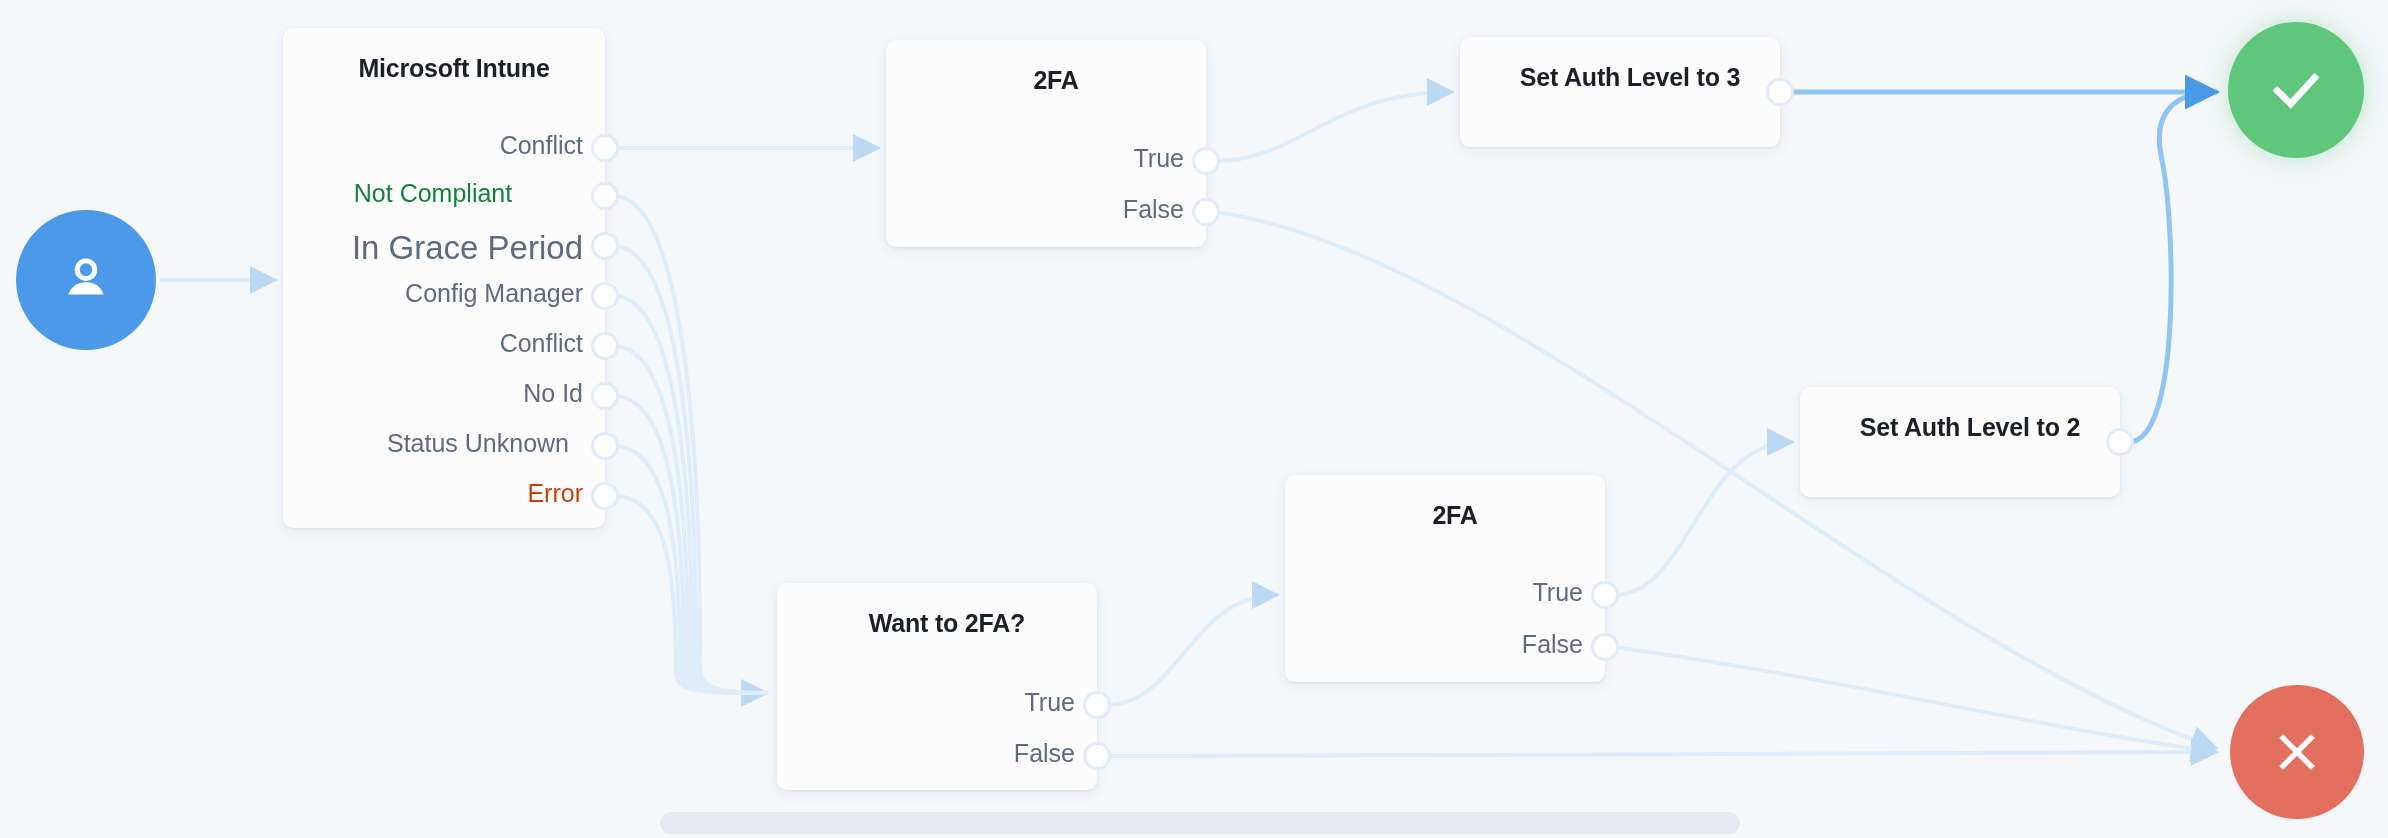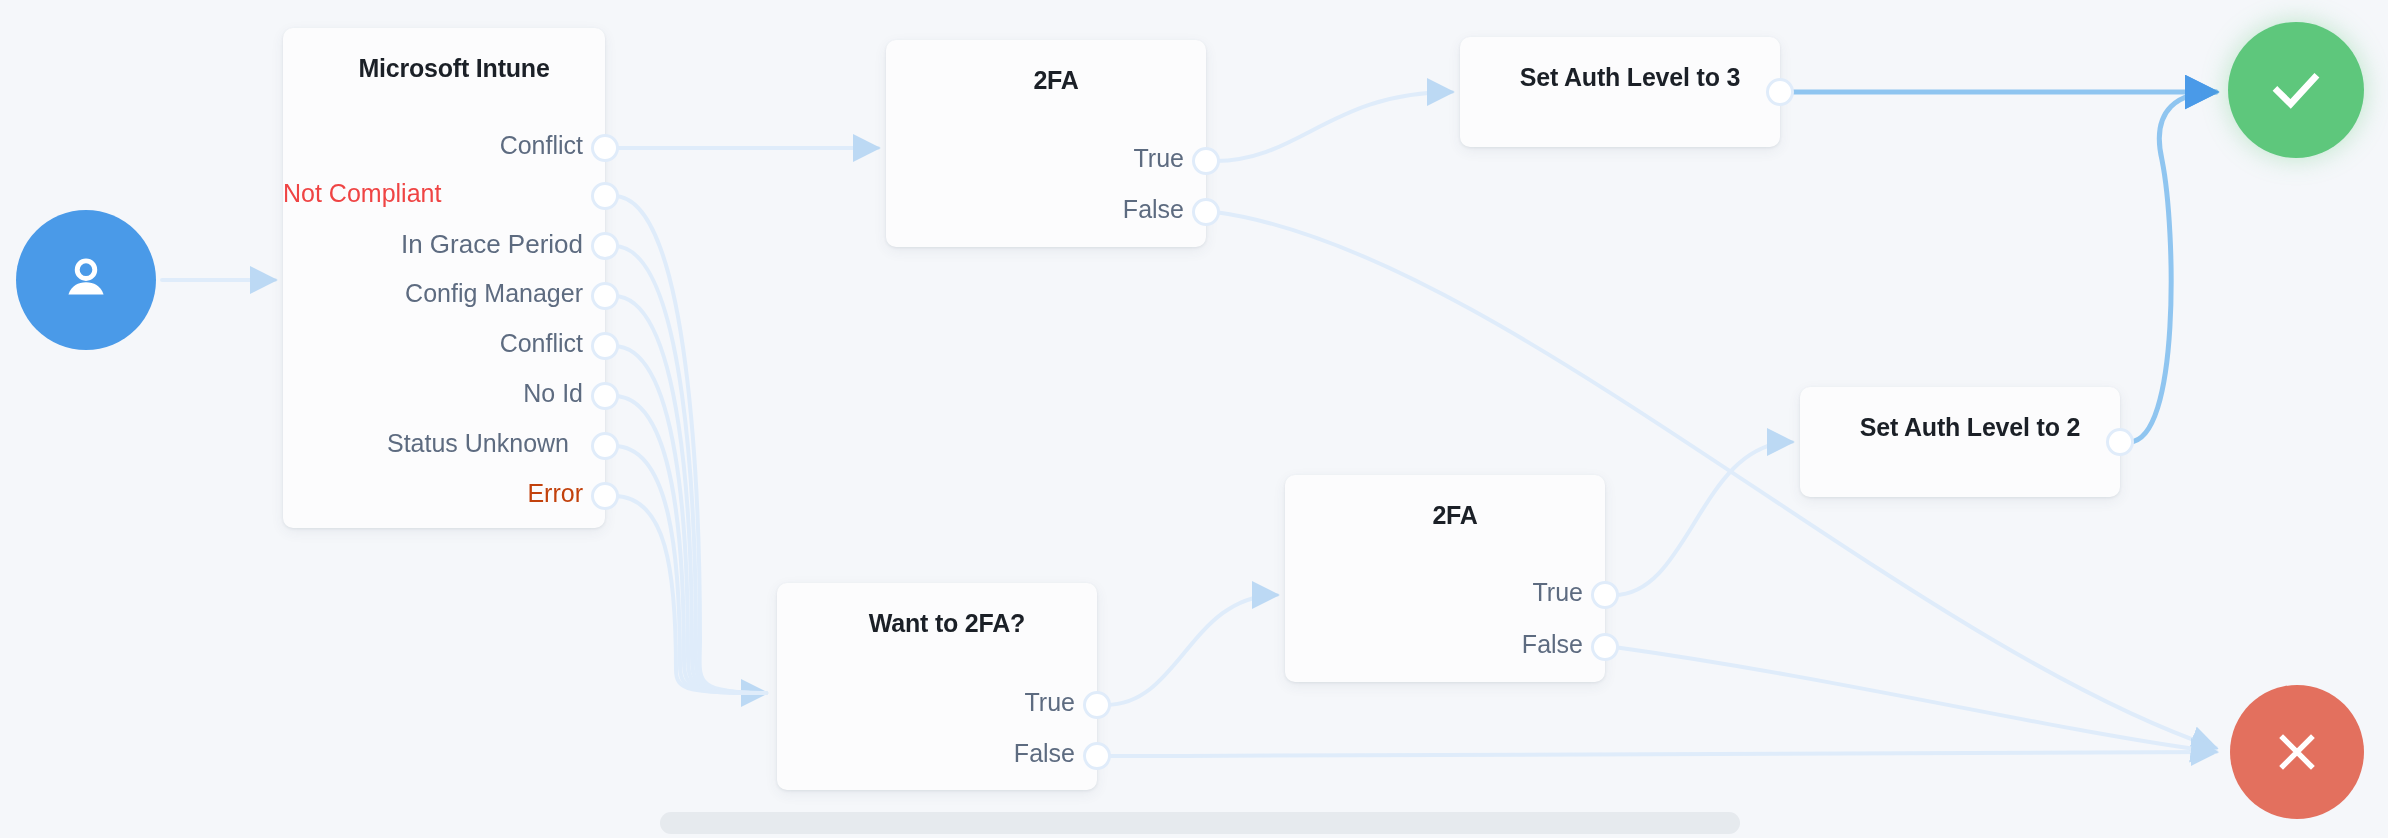--- a/index.html
+++ b/index.html
@@ -123,23 +123,23 @@
       <path d="M 6 6 L 18 18 M 18 6 L 6 18" fill="none" stroke="#ffffff" stroke-width="2.3" stroke-linecap="square"></path>
     </svg>
   </div>
 
   <div id="nodes">
       <div class="node" style="left: 283px; top: 28px; width: 322px; height: 500px;">
         <div class="node-title">Microsoft Intune</div>
       </div>
       <div style="position: absolute; left: 283px; top: 131px; width: 300px; text-align: right; font-size: 25px; color: rgb(93, 107, 128); white-space: nowrap;">Conflict</div>
       <div style="position: absolute; left: 591px; top: 134px; width: 28px; height: 28px; border-radius: 50%; background: rgb(255, 255, 255); border: 3px solid rgb(224, 236, 250); box-sizing: border-box;"></div>
-      <div style="position: absolute; left: 283px; top: 179px; width: 300px; text-align: left; font-size: 25px; color: #ef4444; white-space: nowrap;">Not Compliant</div>
+      <div style="position: absolute; left: 283px; top: 179px; width: 300px; text-align: center; font-size: 25px; color: #15803d; white-space: nowrap;">Not Compliant</div>
       <div style="position: absolute; left: 591px; top: 182px; width: 28px; height: 28px; border-radius: 50%; background: rgb(255, 255, 255); border: 3px solid rgb(224, 236, 250); box-sizing: border-box;"></div>
-      <div style="position: absolute; left: 283px; top: 229px; width: 300px; text-align: right; font-size: 26px; color: rgb(93, 107, 128); white-space: nowrap;">In Grace Period</div>
+      <div style="position: absolute; left: 283px; top: 229px; width: 300px; text-align: right; font-size: 33px; color: rgb(93, 107, 128); white-space: nowrap;">In Grace Period</div>
       <div style="position: absolute; left: 591px; top: 232px; width: 28px; height: 28px; border-radius: 50%; background: rgb(255, 255, 255); border: 3px solid rgb(224, 236, 250); box-sizing: border-box;"></div>
       <div style="position: absolute; left: 283px; top: 279px; width: 300px; text-align: right; font-size: 25px; color: rgb(93, 107, 128); white-space: nowrap;">Config Manager</div>
       <div style="position: absolute; left: 591px; top: 282px; width: 28px; height: 28px; border-radius: 50%; background: rgb(255, 255, 255); border: 3px solid rgb(224, 236, 250); box-sizing: border-box;"></div>
       <div style="position: absolute; left: 283px; top: 329px; width: 300px; text-align: right; font-size: 25px; color: rgb(93, 107, 128); white-space: nowrap;">Conflict</div>
       <div style="position: absolute; left: 591px; top: 332px; width: 28px; height: 28px; border-radius: 50%; background: rgb(255, 255, 255); border: 3px solid rgb(224, 236, 250); box-sizing: border-box;"></div>
       <div style="position: absolute; left: 283px; top: 379px; width: 300px; text-align: right; font-size: 25px; color: rgb(93, 107, 128); white-space: nowrap;">No Id</div>
       <div style="position: absolute; left: 591px; top: 382px; width: 28px; height: 28px; border-radius: 50%; background: rgb(255, 255, 255); border: 3px solid rgb(224, 236, 250); box-sizing: border-box;"></div>
       <div style="position: absolute; left: 269px; top: 429px; width: 300px; text-align: right; font-size: 25px; color: rgb(93, 107, 128); white-space: nowrap;">Status Unknown</div>
       <div style="position: absolute; left: 591px; top: 432px; width: 28px; height: 28px; border-radius: 50%; background: rgb(255, 255, 255); border: 3px solid rgb(224, 236, 250); box-sizing: border-box;"></div>
       <div style="position: absolute; left: 283px; top: 479px; width: 300px; text-align: right; font-size: 25px; color: #c2410c; white-space: nowrap;">Error</div>

